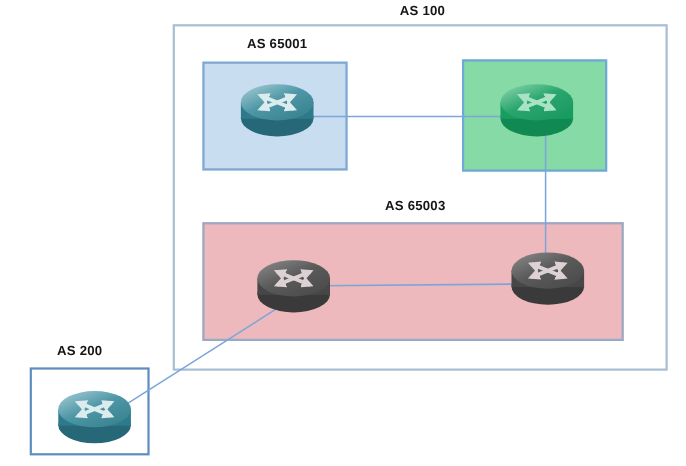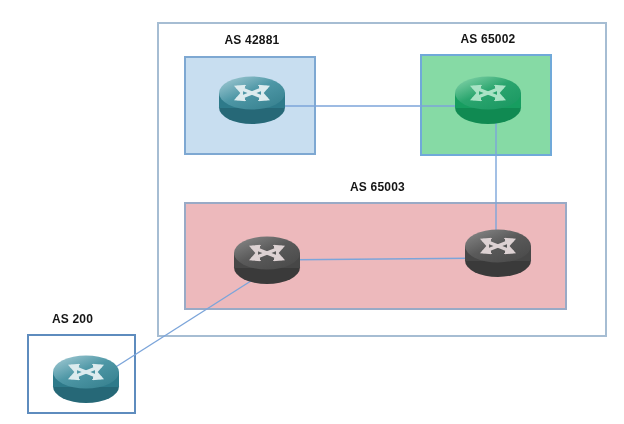--- a/index.html
+++ b/index.html
@@ -14,26 +14,26 @@
     line-height:14px;
   }
   #diagram-svg{position:absolute;left:0;top:0;z-index:3;pointer-events:none;}
 </style>
 </head>
 <body>
 
 <div class="canvas">
 
   <div class="box" style="left:157px;top:22px;width:450px;height:315px;border:2px solid #A6BDD3;background:#ffffff;"></div>
+  <div class="as-label" style="left:157px;top:3px;width:454px;">AS 100</div>
 
   <div class="box" style="left:184px;top:56px;width:132px;height:99px;border:2px solid #7EA8D2;background:#C8DEF0;"></div>
-  <div class="as-label" style="left:184px;top:33px;width:136px;">AS 42881</div>
+  <div class="as-label" style="left:184px;top:33px;width:136px;">AS 65001</div>
 
   <div class="box" style="left:420px;top:54px;width:132px;height:102px;border:2px solid #70A9D9;background:#86DAA5;"></div>
-  <div class="as-label" style="left:420px;top:32px;width:136px;">AS 65002</div>
 
   <div class="box" style="left:184px;top:202px;width:383px;height:108px;border:2px solid #99AAC6;background:#EDB9BC;"></div>
   <div class="as-label" style="left:184px;top:180px;width:387px;text-align:center;">AS 65003</div>
 
   <div class="box" style="left:27px;top:334px;width:109px;height:80px;border:2px solid #5E8CBE;background:#FFFFFF;"></div>
   <div class="as-label" style="left:16px;top:312px;width:113px;">AS 200</div>
 
   <svg id="diagram-svg" width="624" height="424" viewBox="0 0 624 424" xmlns="http://www.w3.org/2000/svg">
       <defs>
         <linearGradient id="grad-teal" x1="0" y1="0" x2="0.85" y2="1">

